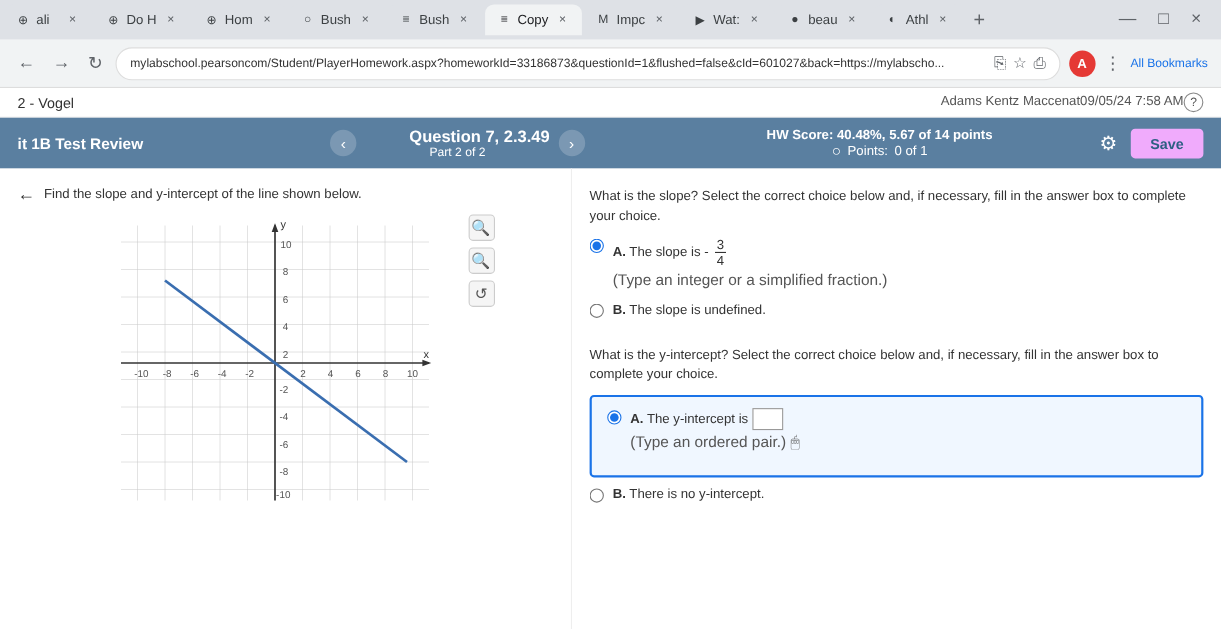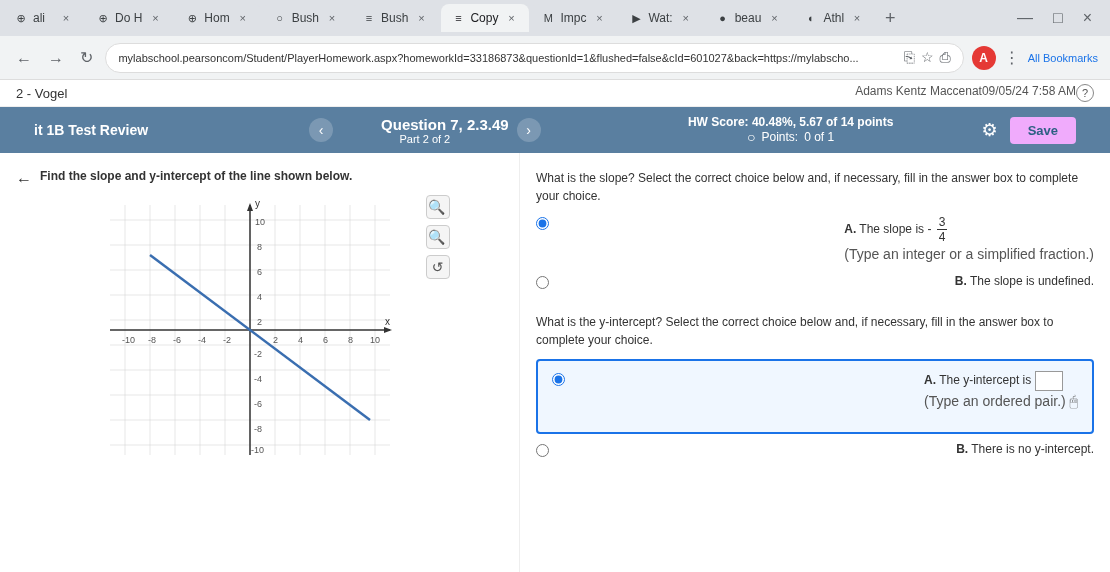--- a/index.html
+++ b/index.html
@@ -46,21 +46,21 @@
     .info-bar {
       display: flex; align-items: center; justify-content: space-between;
       padding: 4px 16px; background: #fff; border-bottom: 1px solid #eee; font-size: 12px; color: #333;
     }
     .site-title { font-size: 13px; color: #333; }
     .user-info { display: flex; align-items: flex-start; color: #555; font-size: 12px; }
     .help-icon { width: 18px; height: 18px; border: 1px solid #888; border-radius: 50%; display: flex; align-items: center; justify-content: center; font-size: 11px; color: #555; }
 
     
     .question-header {
-      background: #5a7fa0; display: flex; align-items: center; padding: 8px 34px; gap: 16px;
+      background: #5a7fa0; display: flex; align-items: center; padding: 8px 16px; gap: 16px;
     }
     .course-title { color: #fff; font-size: 14px; font-weight: bold; flex: 0 0 200px; }
     .question-nav { display: flex; align-items: center; gap: 8px; flex: 1; justify-content: center; }
     .nav-arrow { background: rgba(255,255,255,0.2); border: none; color: #fff; width: 24px; height: 24px; border-radius: 50%; cursor: pointer; display: flex; align-items: center; justify-content: center; font-size: 14px; }
     .question-info { text-align: center; color: #fff; }
     .question-title { font-size: 15px; font-weight: bold; margin-left: 40px; }
     .question-part { font-size: 11px; }
     .hw-score { flex: 1; text-align: center; color: #ffffff; font-size: 12px; }
     .hw-score-title { font-weight: bold; }
     .score-line { display: flex; align-items: center; gap: 6px; justify-content: center; }
@@ -68,34 +68,34 @@
     .header-actions { display: flex; align-items: center; gap: 12px; }
     .gear-icon { color: #fff; font-size: 18px; cursor: pointer; }
     .save-btn { background: #f0abfc; color: #2c5f82; border: none; border-radius: 4px; padding: 6px 18px; font-weight: bold; font-size: 13px; cursor: pointer; }
 
     
     .question-body { display: flex; height: 440px; overflow: hidden; }
 
     
     .left-panel { flex: 0 0 520px; padding: 16px; display: flex; flex-direction: column; border-right: 1px solid #eee; }
     .back-btn { font-size: 16px; color: #333; cursor: pointer; margin-bottom: 8px; }
-    .question-text { font-size: 12px; color: #333; margin-bottom: 10px; font-weight: bold; }
+    .question-text { font-size: 12px; color: #333; margin-bottom: 10px; }
 
     .graph-container { position: relative; width: 320px; height: 280px; margin: 0 auto; }
     .graph-zoom { position: absolute; right: -30px; top: 0; display: flex; flex-direction: column; gap: 6px; }
     .zoom-btn { width: 24px; height: 24px; border: 1px solid #ccc; border-radius: 4px; background: #f5f5f5; cursor: pointer; display: flex; align-items: center; justify-content: center; font-size: 14px; color: #555; }
 
     
     .graph-svg { width: 300px; height: 270px; }
 
     
     .right-panel { flex: 1; padding: 16px; overflow-y: auto; }
     .slope-question { font-size: 12px; color: #333; margin-bottom: 10px; line-height: 1.5; }
 
-    .answer-option { display: flex; align-items: flex-start; gap: 8px; margin-bottom: 12px; justify-content: space-between; }
+    .answer-option { display: flex; align-items: flex-start; gap: 8px; margin-bottom: 12px; }
     .radio-input { margin-top: 2px; accent-color: #1a73e8; }
     .option-label { font-size: 12px; color: #333; }
     .option-label strong { font-weight: bold; }
     .fraction { display: inline-flex; flex-direction: column; align-items: center; font-size: 12px; vertical-align: middle; margin: 0 2px; }
     .fraction .numerator { border-bottom: 1px solid #333; padding: 0 2px; }
     .fraction .denominator { padding: 0 2px; }
     .option-sub { font-size: 14px; color: #555; margin-top: 2px; }
 
     
     .y-intercept-section { margin-top: 24px; }

